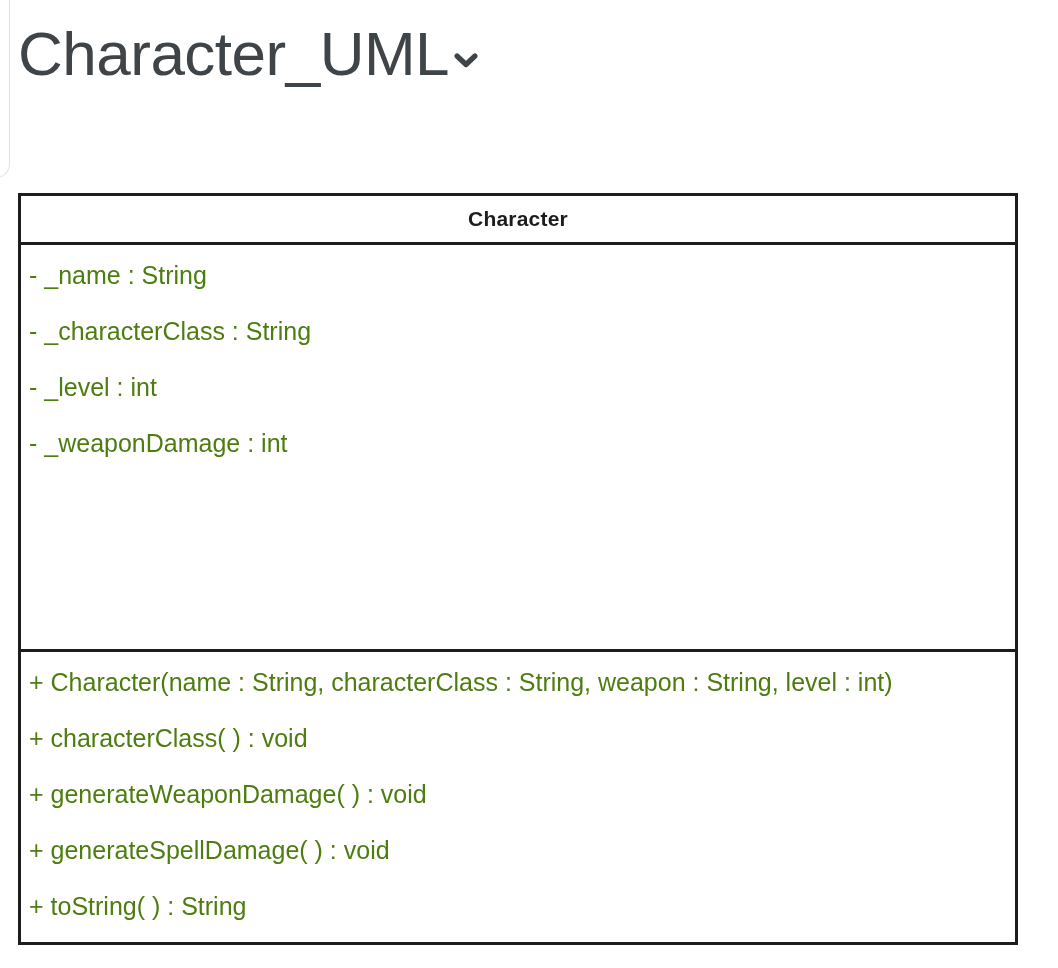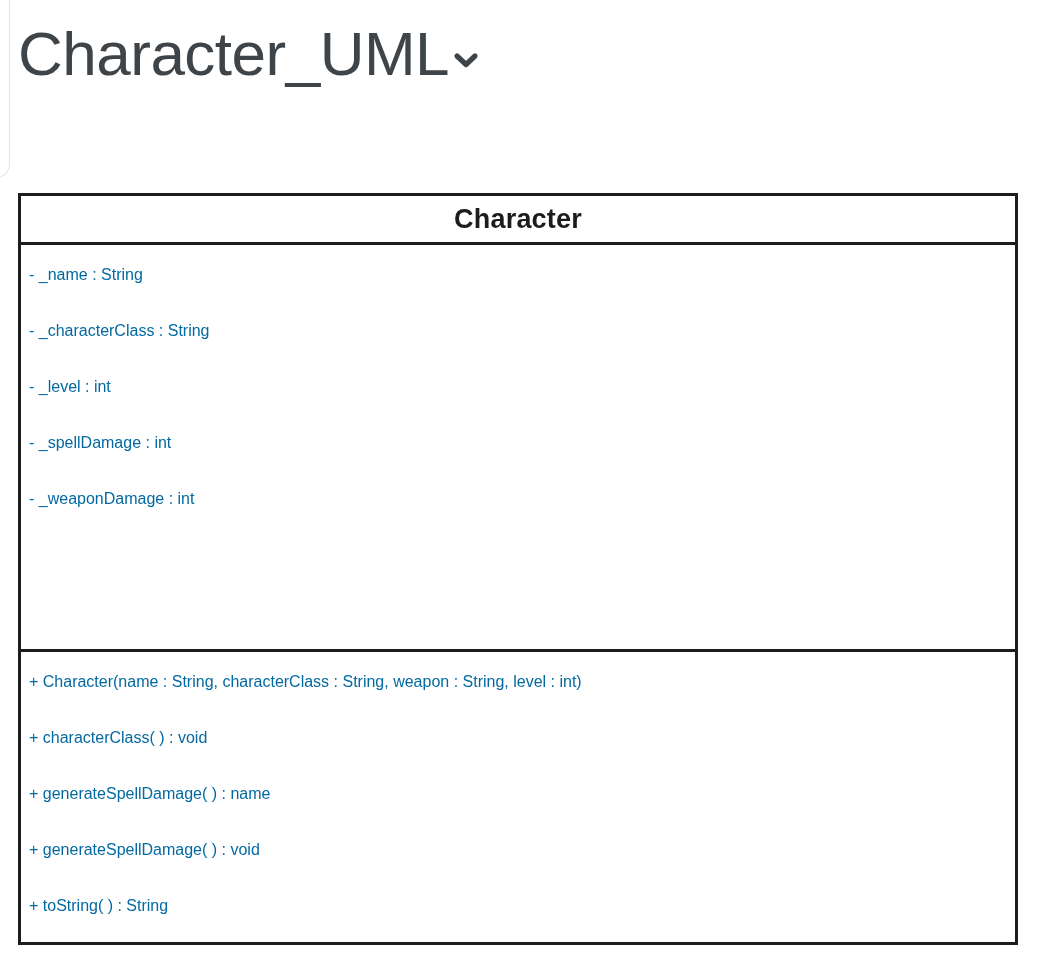--- a/index.html
+++ b/index.html
@@ -70,42 +70,42 @@
   }
   .uml-header {
     height: 49px;
     box-sizing: border-box;
     border-bottom: 3px solid #1d1d1d;
     display: flex;
     align-items: center;
     justify-content: center;
   }
   .uml-header .class-name {
-    font-size: 27px;
+    font-size: 21px;
     font-weight: bold;
     color: #1c1c1c;
     letter-spacing: 0.2px;
   }
   .uml-section {
     box-sizing: border-box;
     padding: 0;
   }
   .uml-section.attributes {
     height: 404px;
   }
   .uml-section.methods {
     border-top: 3px solid #1d1d1d;
   }
   .uml-row {
     height: 56px;
     display: flex;
     align-items: center;
     padding-left: 8px;
-    font-size: 16px;
-    color: #0369a1;
+    font-size: 25px;
+    color: #4d7c0f;
     white-space: nowrap;
   }
   .uml-row:first-child { padding-top: 2px; }
 </style>
 </head>
 <body>
 
 <div class="panel-edge"></div>
 
 <div class="title-row">
@@ -120,25 +120,24 @@
 <div class="uml-box">
 
   <div class="uml-header">
     <span class="class-name">Character</span>
   </div>
 
   <div class="uml-section attributes">
     <div class="uml-row">- _name : String</div>
     <div class="uml-row">- _characterClass : String</div>
     <div class="uml-row">- _level : int</div>
-    <div class="uml-row">- _spellDamage : int</div>
     <div class="uml-row">- _weaponDamage : int</div>
   </div>
 
   <div class="uml-section methods">
     <div class="uml-row">+ Character(name : String, characterClass : String, weapon : String, level : int)</div>
     <div class="uml-row">+ characterClass( ) : void</div>
-    <div class="uml-row">+ generateSpellDamage( ) : name</div>
+    <div class="uml-row">+ generateWeaponDamage( ) : void</div>
     <div class="uml-row">+ generateSpellDamage( ) : void</div>
     <div class="uml-row">+ toString( ) : String</div>
   </div>
 
 </div>
 
 </body></html>

